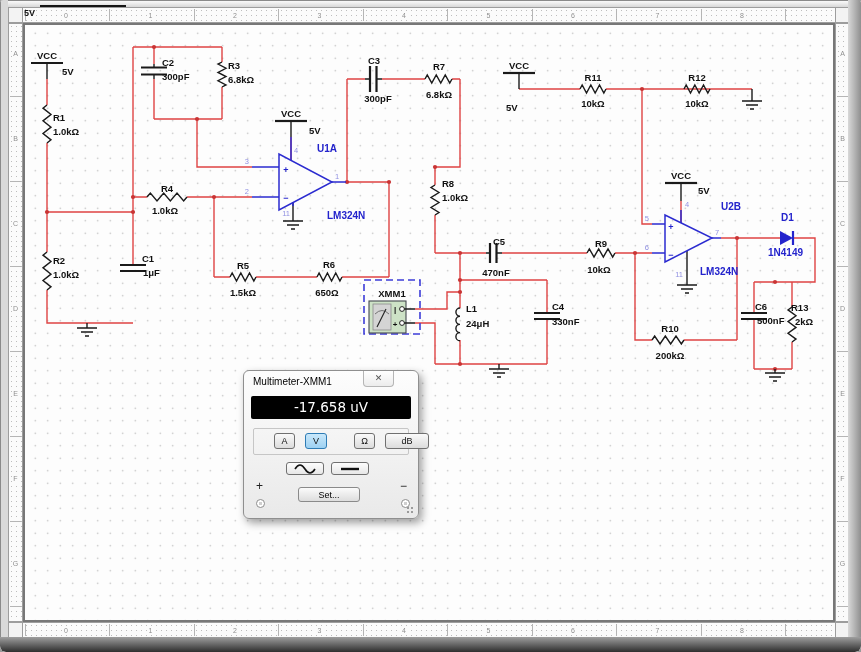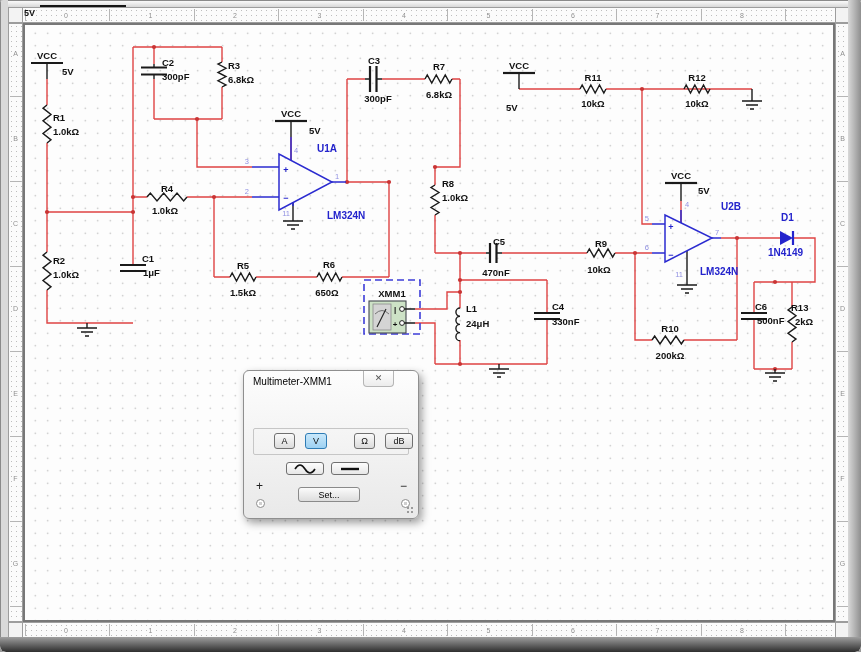--- a/index.html
+++ b/index.html
@@ -380,25 +380,26 @@
       <path class="blk" d="M401,307 H413 M401,321 H413"></path>
       <circle cx="400" cy="307" r="2.4" fill="#fff" stroke="#222" stroke-width="1"></circle>
       <circle cx="400" cy="321" r="2.4" fill="#fff" stroke="#222" stroke-width="1"></circle>
     </g>
   </svg>
   </div>
 
   <div class="dlg">
     <div class="dlg-title">Multimeter-XMM1</div>
     <div class="dlg-close">✕</div>
+    <div class="dlg-display">-17.658 uV</div>
     <div class="modegroup">
       <div class="mbtn" style="left:20px;width:21px">A</div>
       <div class="mbtn sel" style="left:51px;width:22px">V</div>
       <div class="mbtn" style="left:100px;width:21px">Ω</div>
-      <div class="mbtn" style="left:131px;width:28px">dB</div>
+      <div class="mbtn" style="left:131px;width:44px">dB</div>
     </div>
     <div class="wbtn" style="left:42px">
       <svg width="22" height="10" viewBox="0 0 22 10">
         <path d="M1,5 Q6,-3 11,5 Q16,13 21,5" fill="none" stroke="#111" stroke-width="1.6"></path>
       </svg>
     </div>
     <div class="wbtn sel" style="left:87px">
       <svg width="22" height="10" viewBox="0 0 22 10">
         <line x1="2" y1="5" x2="20" y2="5" stroke="#111" stroke-width="2.4"></line>
       </svg>

